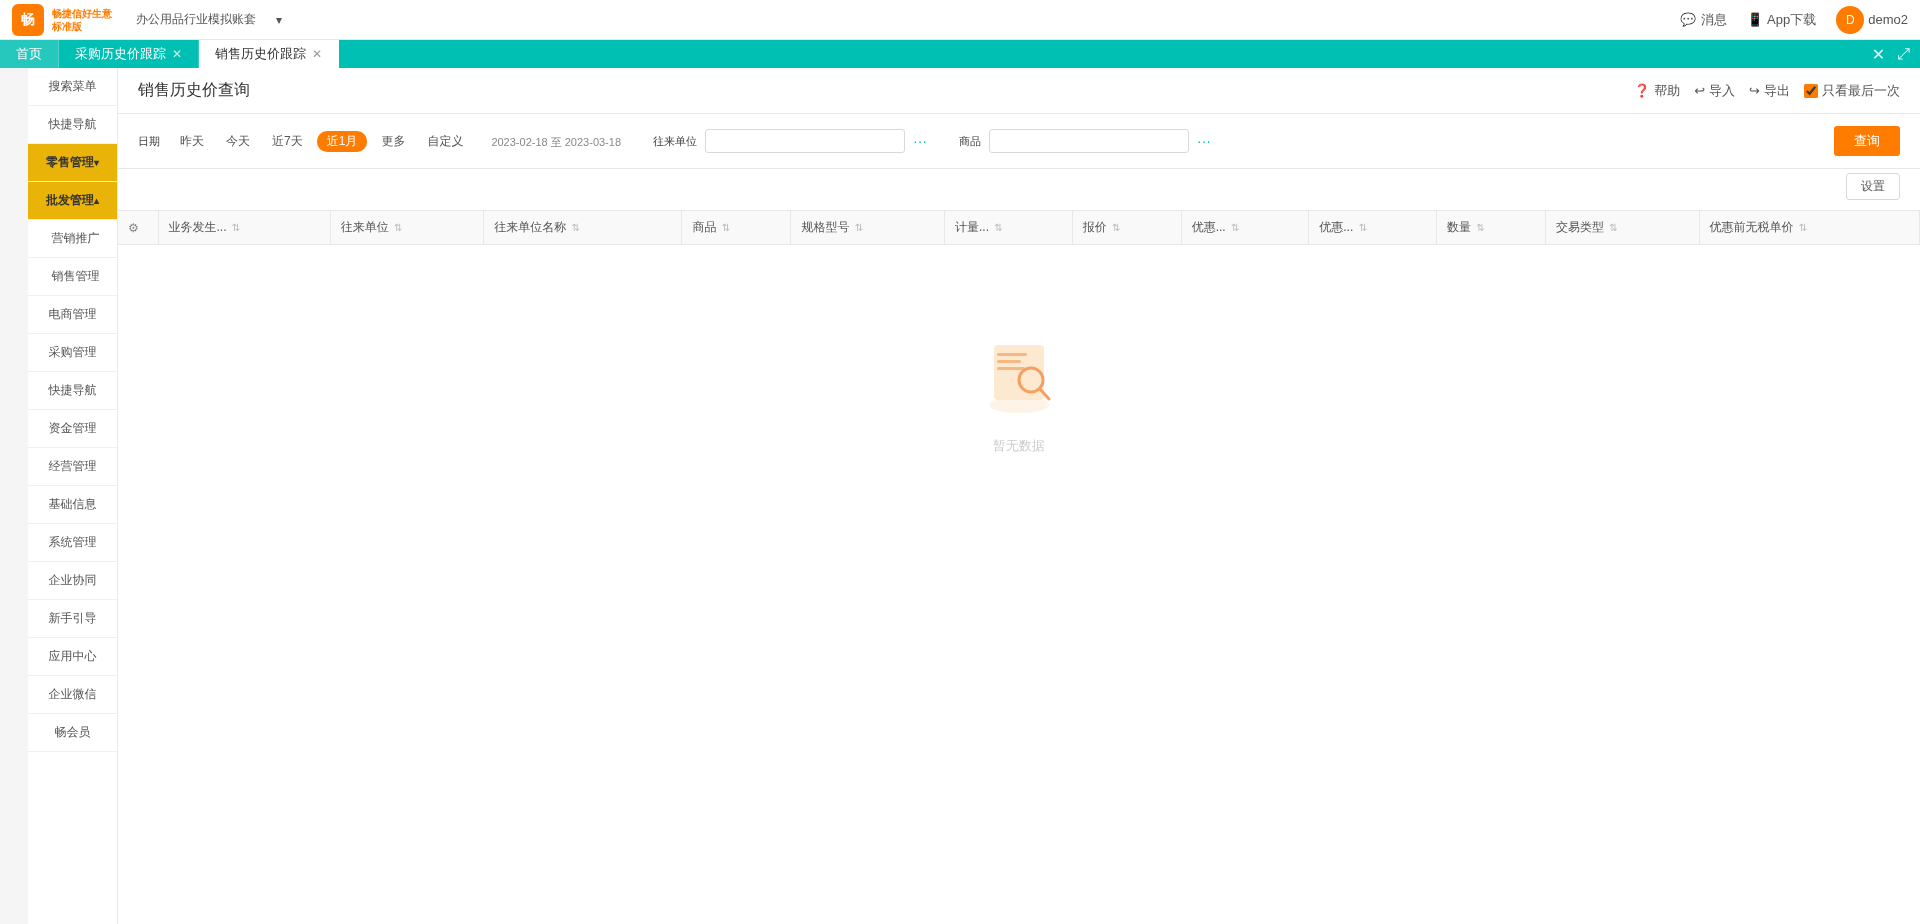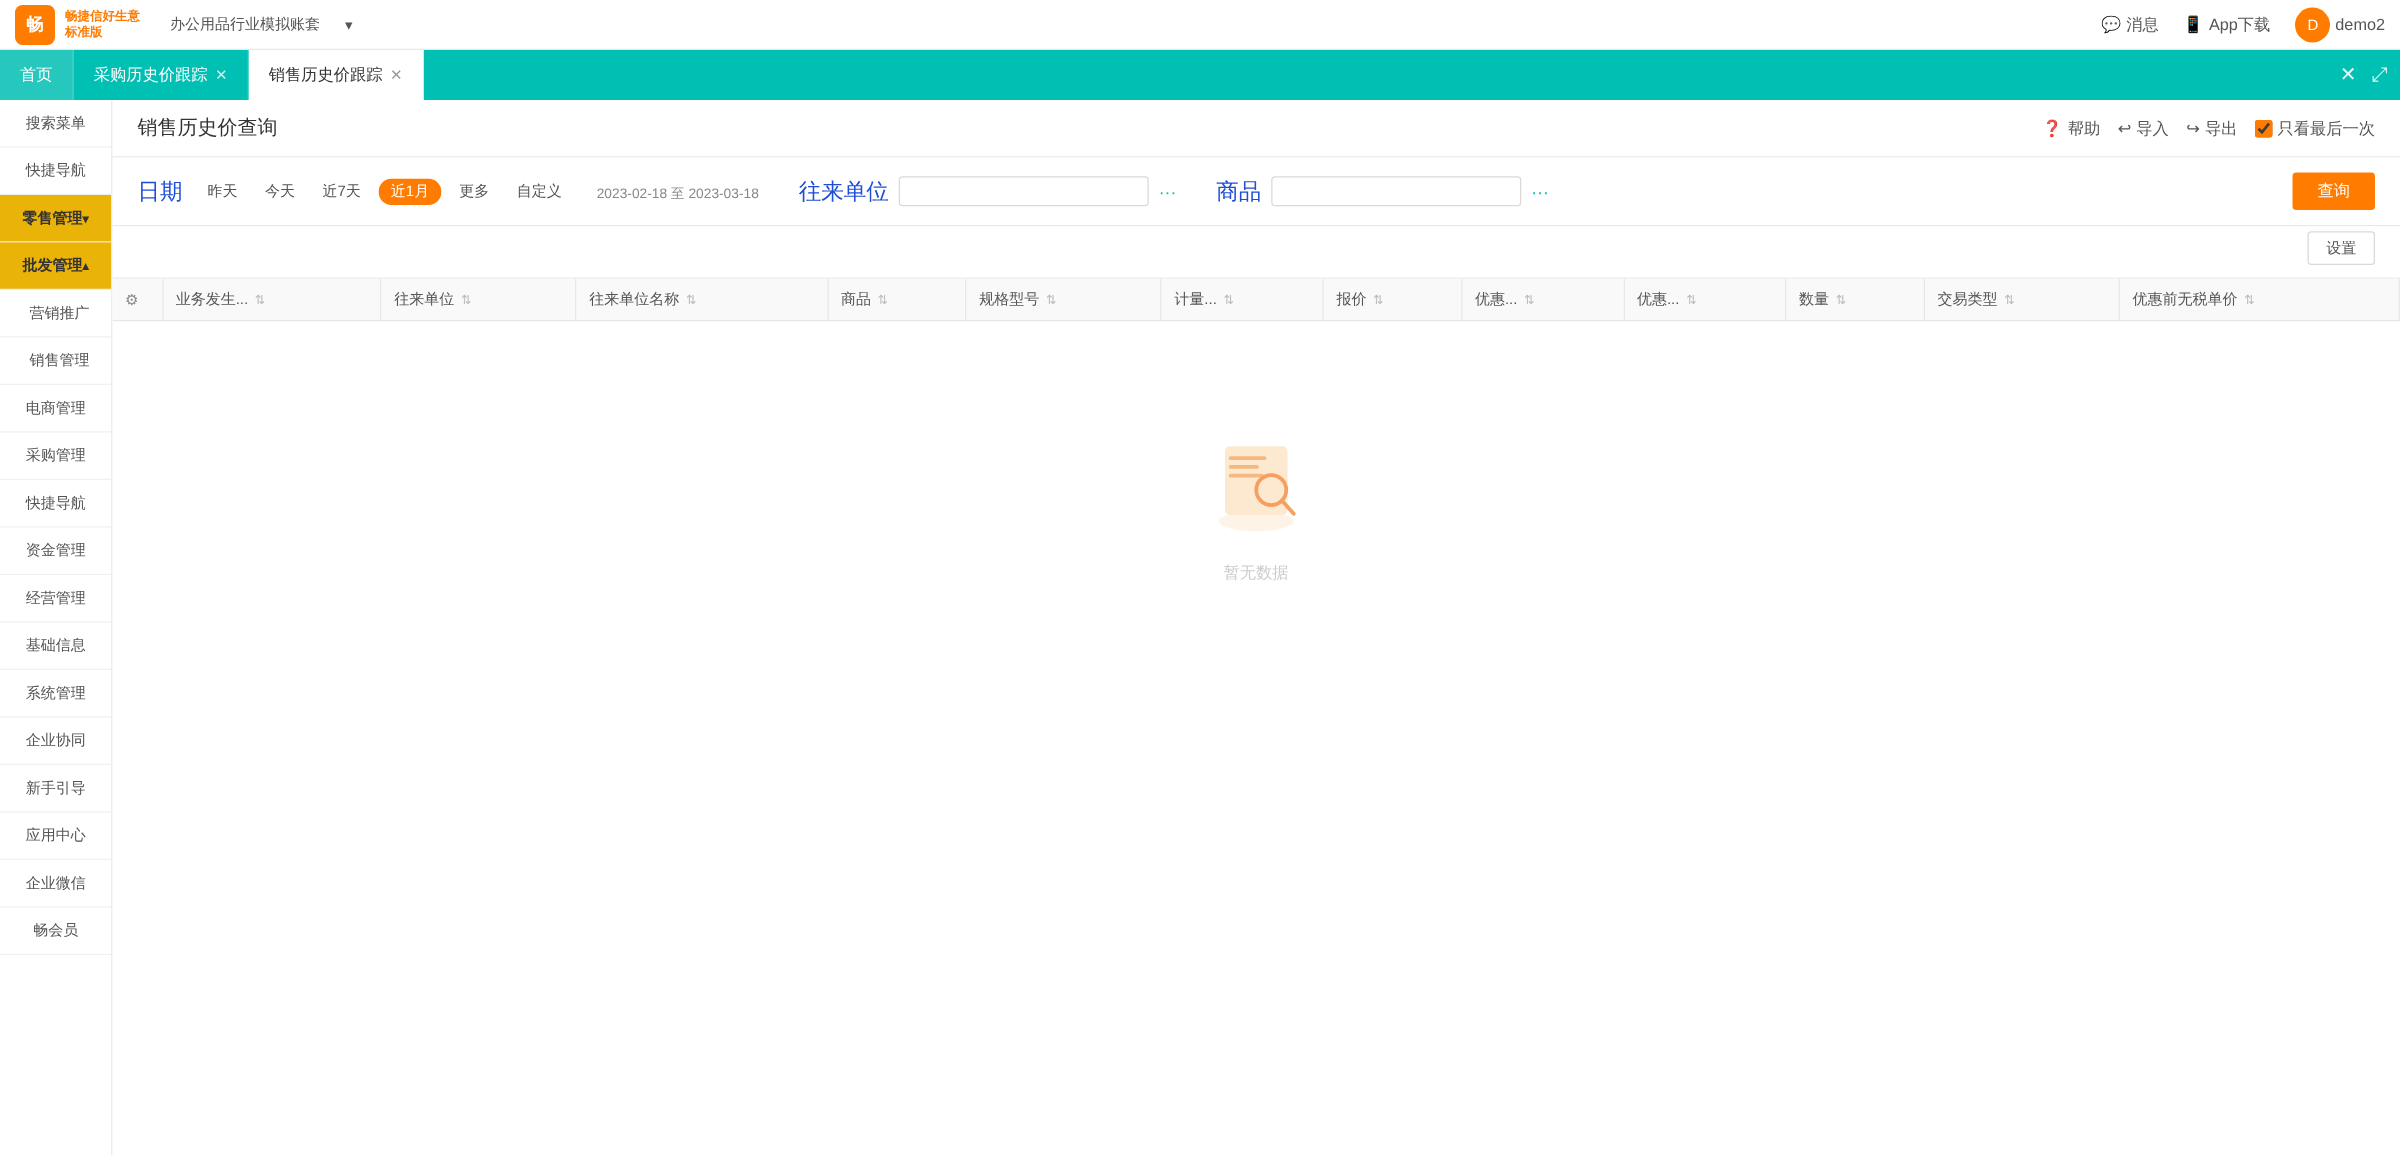--- a/index.html
+++ b/index.html
@@ -9,51 +9,51 @@
     .topbar { background: #fff; height: 40px; display: flex; align-items: center; padding: 0 12px; border-bottom: 1px solid #e8e8e8; justify-content: space-between; }
     .topbar-left { display: flex; align-items: center; gap: 8px; }
     .brand-logo { width: 32px; height: 32px; background: #ff7c00; border-radius: 6px; display: flex; align-items: center; justify-content: center; color: #fff; font-size: 14px; font-weight: bold; }
     .brand-name { font-size: 11px; color: #ff7c00; font-weight: bold; line-height: 1.2; }
     .workspace-selector { display: flex; align-items: center; gap: 20px; color: #555; font-size: 12px; margin-left: 16px; cursor: pointer; }
     .topbar-right { display: flex; align-items: center; gap: 20px; color: #555; font-size: 13px; }
     .topbar-right-item { display: flex; align-items: center; gap: 4px; cursor: pointer; }
     .avatar { width: 28px; height: 28px; border-radius: 50%; background: #ff7c00; display: flex; align-items: center; justify-content: center; color: #fff; font-size: 12px; }
 
     
-    .tabbar { background: #00bfb3; height: 40px; display: flex; align-items: stretch; }
+    .tabbar { background: #00bfb3; height: 28px; display: flex; align-items: stretch; }
     .tab { display: flex; align-items: center; padding: 0 16px; cursor: pointer; color: #fff; font-size: 13px; gap: 6px; border-right: 1px solid rgba(255,255,255,0.2); }
     .tab.home { background: rgba(255,255,255,0.15); }
     .tab.active { background: #fff; color: #333; }
     .tab-close { font-size: 12px; color: rgba(255,255,255,0.8); cursor: pointer; }
     .tab.active .tab-close { color: #999; }
     .tabbar-actions { margin-left: auto; display: flex; align-items: center; padding: 0 10px; gap: 12px; }
     .tabbar-action-btn { color: rgba(255,255,255,0.9); cursor: pointer; font-size: 16px; }
 
     
-    .main { display: flex; flex: 1; overflow: hidden; }
+    .main { display: flex; flex: 1; overflow: hidden; padding-left: 28px; }
 
     
     .sidebar { width: 90px; background: #fff; border-right: 1px solid #e8e8e8; display: flex; flex-direction: column; overflow-y: auto; }
     .sidebar-item { padding: 10px 4px; text-align: center; cursor: pointer; color: #555; font-size: 12px; border-bottom: 1px solid #f0f0f0; }
     .sidebar-item.section-header { background: #eab308; color: #333; font-weight: bold; display: flex; align-items: center; justify-content: center; gap: 0; }
     .sidebar-chevron { font-size: 10px; }
 
     
     .content { flex: 1; background: #f5f5f5; overflow: auto; display: flex; flex-direction: column; }
 
     
     .page-header { background: #fff; padding: 12px 20px; border-bottom: 1px solid #e8e8e8; display: flex; align-items: center; justify-content: space-between; }
     .page-title { font-size: 16px; font-weight: normal; color: #333; }
     .page-actions { display: flex; align-items: center; gap: 14px; color: #555; font-size: 13px; }
     .page-action { display: flex; align-items: center; gap: 4px; cursor: pointer; }
     .show-last-checkbox { width: 14px; height: 14px; accent-color: #ff7c00; }
 
     
     .filter-bar { background: #fff; padding: 12px 20px; border-bottom: 1px solid #e8e8e8; display: flex; align-items: center; flex-wrap: wrap; gap: 12px; }
-    .filter-label { color: #1d4ed8; font-size: 18px; font-family: Liberation Serif, serif; }
+    .filter-label { color: #404040; font-size: 11px; font-family: Liberation Serif, serif; }
     .filter-date-options { display: flex; gap: 6px; align-items: center; }
     .date-option { padding: 2px 8px; cursor: pointer; color: #555; font-size: 12px; border-radius: 3px; }
     .date-option.active { background: #ff7c00; color: #fff; border-radius: 10px; padding: 2px 10px; }
     .date-range { font-size: 12px; color: #888; margin-left: 4px; }
     .filter-input-group { display: flex; align-items: center; gap: 8px; margin-left: 20px; }
     .filter-input { border: 1px solid #d9d9d9; border-radius: 3px; padding: 4px 8px; font-size: 12px; width: 200px; color: #333; }
     .filter-dots { color: #00bfb3; cursor: pointer; font-size: 14px; }
     .filter-actions { margin-left: auto; display: flex; gap: 8px; }
     .btn-query { background: #ff7c00; color: #fff; border: none; padding: 6px 20px; border-radius: 3px; cursor: pointer; font-size: 13px; }
     .btn-settings { background: #fff; color: #555; border: 1px solid #d9d9d9; padding: 4px 14px; border-radius: 3px; cursor: pointer; font-size: 12px; }

